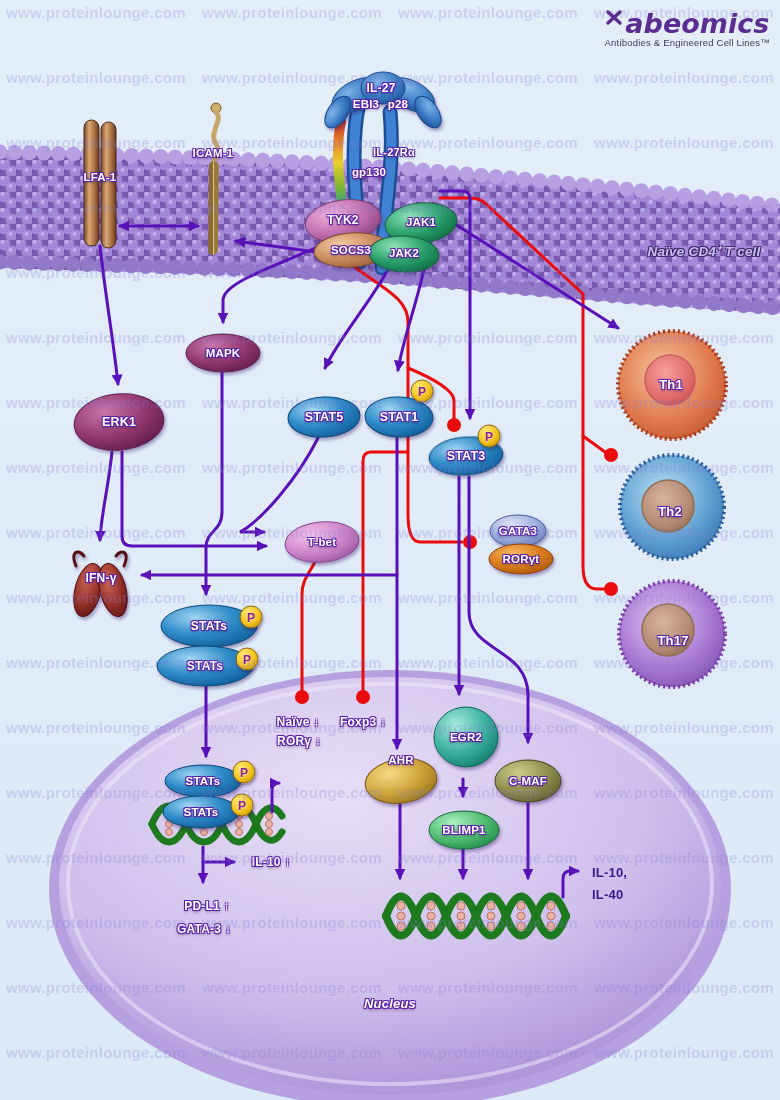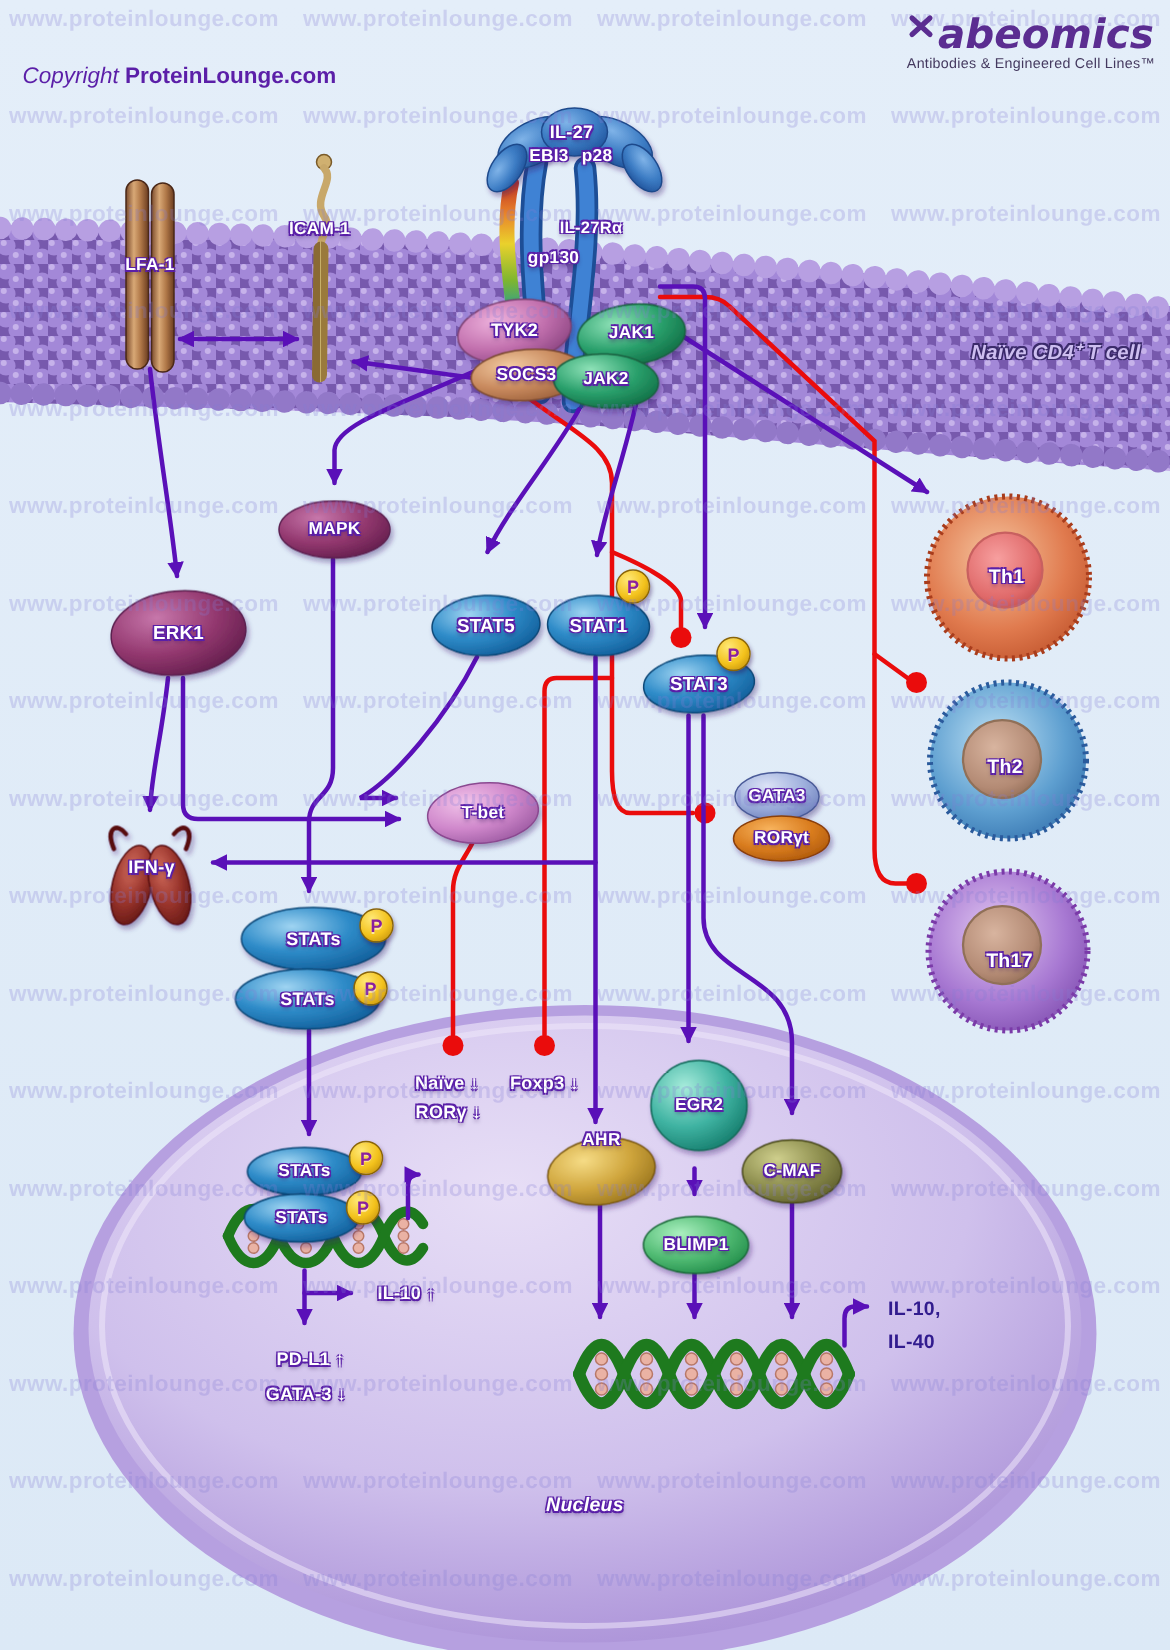--- a/index.html
+++ b/index.html
@@ -370,42 +370,38 @@
 <div class="lbl f12" style="left:205px;top:666px">STATs</div>
 <div class="lbl" style="left:203px;top:781px">STATs</div>
 <div class="lbl" style="left:201px;top:812px">STATs</div>
 <div class="lbl" style="left:466px;top:737px">EGR2</div>
 <div class="lbl" style="left:401px;top:760px">AHR</div>
 <div class="lbl" style="left:528px;top:781px">C-MAF</div>
 <div class="lbl" style="left:464px;top:830px">BLIMP1</div>
 <div class="lbl f13" style="left:671px;top:384px">Th1</div>
 <div class="lbl f13" style="left:670px;top:511px">Th2</div>
 <div class="lbl f13" style="left:673px;top:640px">Th17</div>
-<div class="lbl mem it" style="left:704px;top:234px">Naïve CD4⁺ T cell</div>
+<div class="lbl mem it" style="left:704px;top:251px">Naïve CD4⁺ T cell</div>
 <div class="lbl it f13" style="left:390px;top:1003px">Nucleus</div>
 <div class="lbl f12" style="left:298px;top:722px">Naïve ↓</div>
 <div class="lbl f12" style="left:299px;top:741px">RORγ ↓</div>
 <div class="lbl f12" style="left:363px;top:722px">Foxp3 ↓</div>
 <div class="lbl f12" style="left:271px;top:862px">IL-10 ↑</div>
 <div class="lbl f12" style="left:207px;top:906px">PD-L1 ↑</div>
 <div class="lbl f12" style="left:204px;top:929px">GATA-3 ↓</div>
 <div class="lbl lbl-l dk" style="left:592px;top:872px">IL-10,</div>
 <div class="lbl lbl-l dk" style="left:592px;top:894px">IL-40</div>
 
 <div class="badge" style="left:422px;top:391px">P</div>
 <div class="badge" style="left:489px;top:436px">P</div>
 <div class="badge" style="left:251px;top:617px">P</div>
 <div class="badge" style="left:247px;top:659px">P</div>
 <div class="badge" style="left:244px;top:772px">P</div>
 <div class="badge" style="left:242px;top:805px">P</div>
 
-<div class="copy">
-  <span class="p">Copyright</span>
-  <span class="s">ProteinLounge.com</span>
-</div>
 <div class="logo">
   <div class="row">
     <span>
       <svg width="18" height="18" viewBox="0 0 18 18">
             <path d="M3,4 L15,15 M15,4 L3,15" stroke="#5b2d91" stroke-width="3.4" stroke-linecap="round" fill="none"></path>
           </svg>
     </span>
     <span class="nm">abeomics</span>
   </div>
   <div class="tg">Antibodies &amp; Engineered Cell Lines™</div>

